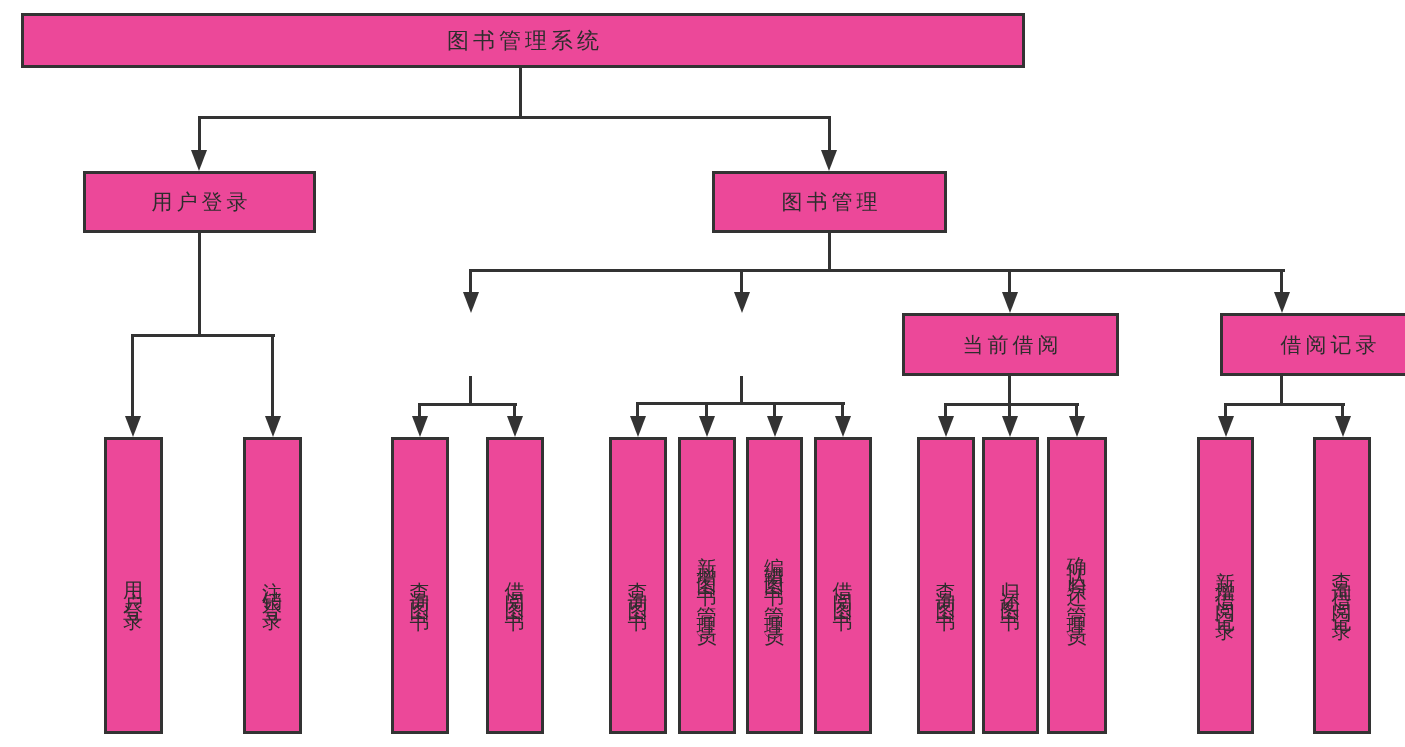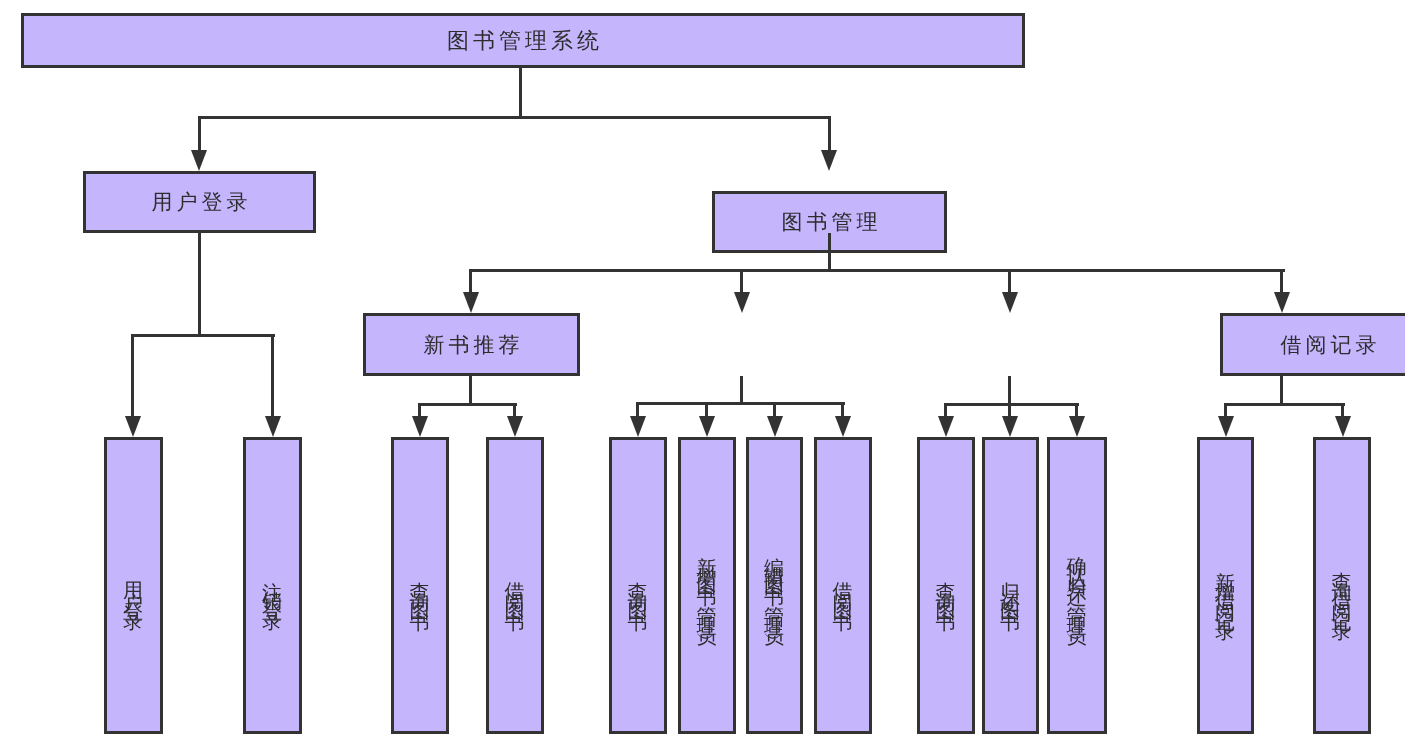--- a/index.html
+++ b/index.html
@@ -12,21 +12,21 @@
     position: relative;
     width: 1405px;
     height: 747px;
     background: #ffffff;
     overflow: hidden;
   }
   .node {
     position: absolute;
     box-sizing: border-box;
     border: 3px solid #333333;
-    background: #c4b5fd;
+    background: #ec4899;
     display: flex;
     align-items: center;
     justify-content: center;
     color: #2d2d2d;
   }
   .node.horiz span {
     font-size: 21px;
     letter-spacing: 4px;
     text-indent: 4px;
     white-space: nowrap;
@@ -76,21 +76,21 @@
   <div class="line" style="left:519px; top:68px; width:3px; height:49px;"></div>
   <div class="line" style="left:198px; top:116px; width:633px; height:3px;"></div>
   <div class="line" style="left:198px; top:116px; width:3px; height:36px;"></div>
   <div class="arrow" style="left:191px; top:150px;"></div>
   <div class="line" style="left:828px; top:116px; width:3px; height:36px;"></div>
   <div class="arrow" style="left:821px; top:150px;"></div>
 
   <div class="node horiz" style="left:83px; top:171px; width:233px; height:62px;">
     <span>用户登录</span>
   </div>
-  <div class="node horiz" style="left:712px; top:171px; width:235px; height:62px;margin-top:20px;">
+  <div class="node horiz" style="left:712px; top:171px; width:235px; height:62px;">
     <span>图书管理</span>
   </div>
 
   <div class="line" style="left:198px; top:233px; width:3px; height:104px;"></div>
   <div class="line" style="left:131px; top:334px; width:144px; height:3px;"></div>
   <div class="line" style="left:131px; top:334px; width:3px; height:82px;"></div>
   <div class="arrow" style="left:125px; top:416px;"></div>
   <div class="line" style="left:271px; top:334px; width:3px; height:82px;"></div>
   <div class="arrow" style="left:265px; top:416px;"></div>
 
@@ -98,22 +98,22 @@
   <div class="line" style="left:469px; top:269px; width:816px; height:3px;"></div>
   <div class="line" style="left:469px; top:269px; width:3px; height:23px;"></div>
   <div class="arrow" style="left:463px; top:292px;"></div>
   <div class="line" style="left:740px; top:269px; width:3px; height:23px;"></div>
   <div class="arrow" style="left:734px; top:292px;"></div>
   <div class="line" style="left:1008px; top:269px; width:3px; height:23px;"></div>
   <div class="arrow" style="left:1002px; top:292px;"></div>
   <div class="line" style="left:1280px; top:269px; width:3px; height:23px;"></div>
   <div class="arrow" style="left:1274px; top:292px;"></div>
 
-  <div class="node horiz" style="left:363px; top:313px; width:217px; height:63px;">
-    <span>新书推荐</span>
+  <div class="node horiz" style="left:902px; top:313px; width:217px; height:63px;">
+    <span>当前借阅</span>
   </div>
   <div class="node horiz" style="left:1220px; top:313px; width:217px; height:63px;">
     <span>借阅记录</span>
   </div>
 
   <div class="line" style="left:469px; top:376px; width:3px; height:30px;"></div>
   <div class="line" style="left:418px; top:403px; width:99px; height:3px;"></div>
   <div class="line" style="left:418px; top:403px; width:3px; height:13px;"></div>
   <div class="arrow" style="left:412px; top:416px;"></div>
   <div class="line" style="left:513px; top:403px; width:3px; height:13px;"></div>

